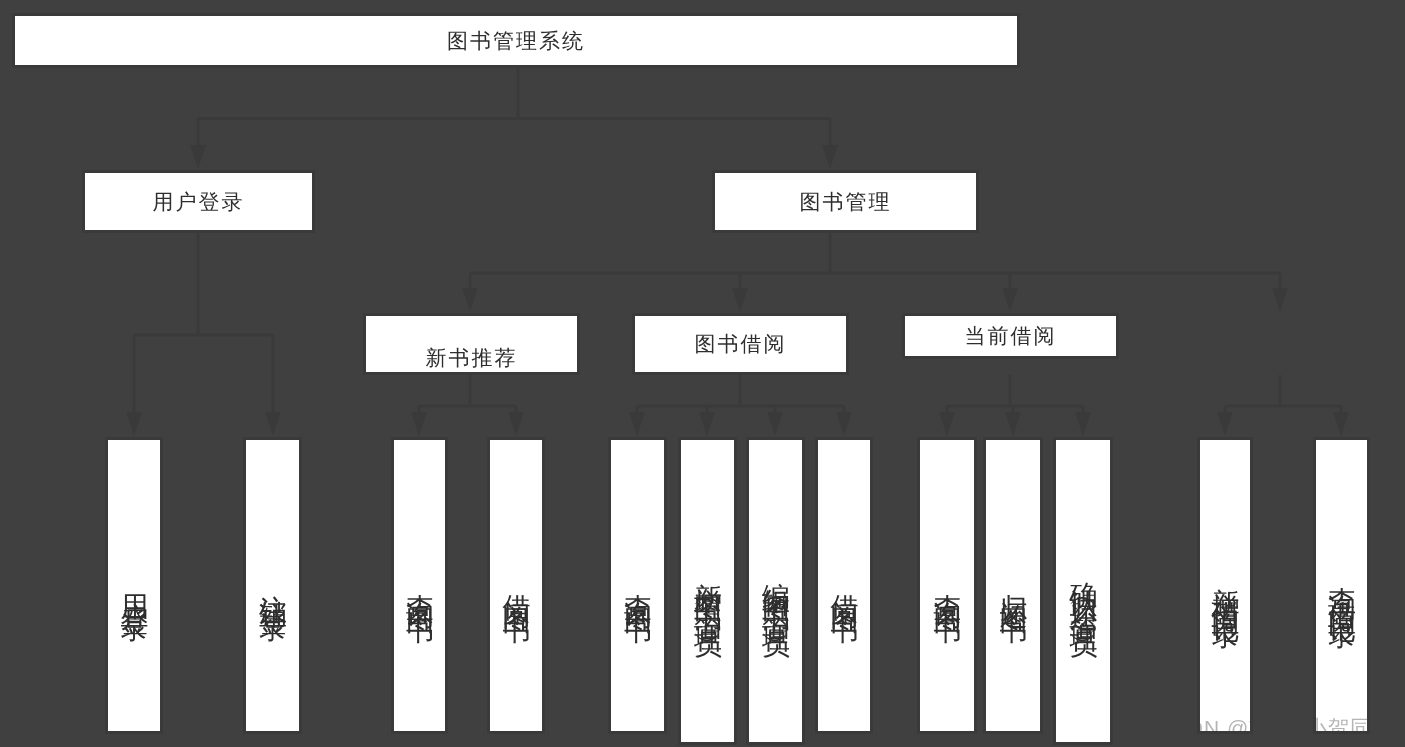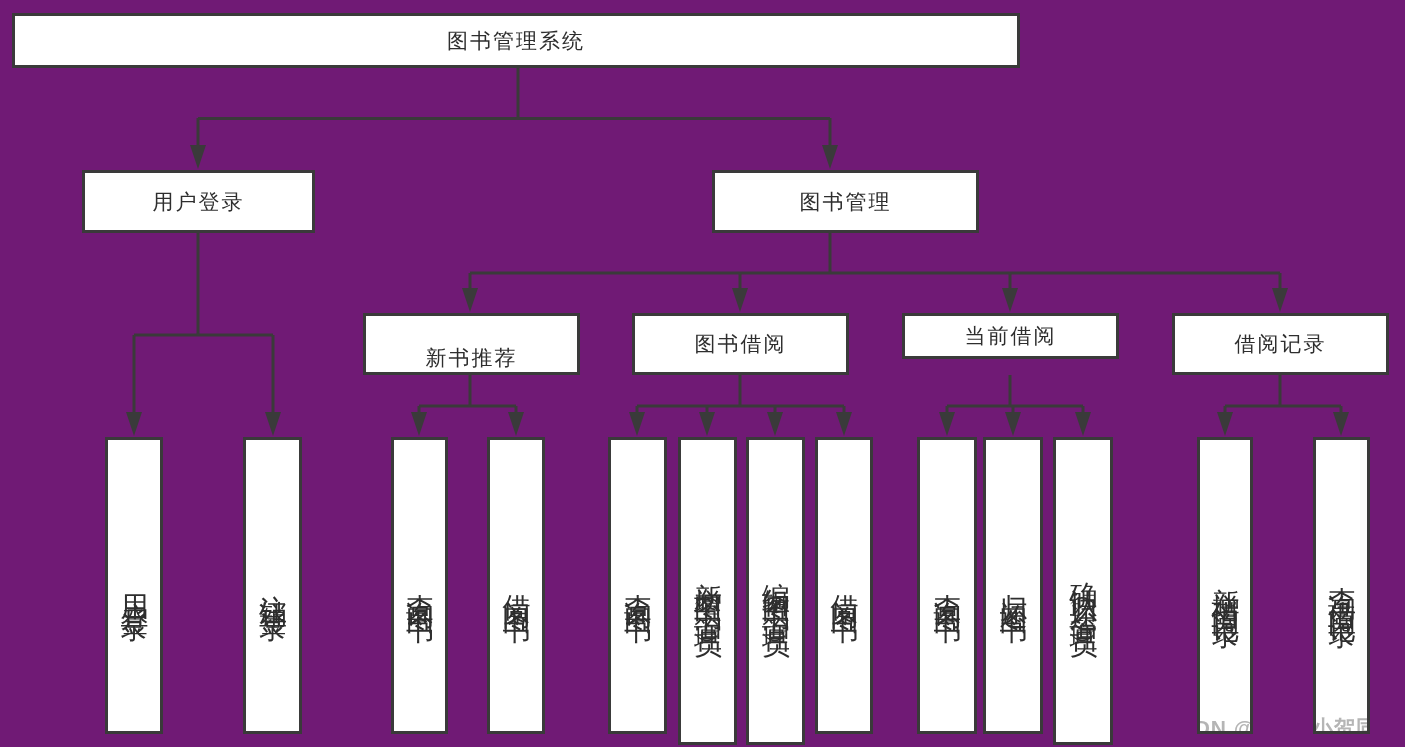--- a/index.html
+++ b/index.html
@@ -1,32 +1,32 @@
 <!DOCTYPE html>
 <html><head>
 <meta charset="utf-8">
 <style>
   html,body{margin:0;padding:0;background:#ffffff;}
   .stage{
-    position:relative;width:1405px;height:747px;background:#701a75;
+    position:relative;width:1405px;height:747px;background:#404040;
     font-family:"Liberation Sans",sans-serif;overflow:hidden;
   }
   .connector-layer{position:absolute;left:0;top:0;pointer-events:none;}
   .node{
     position:absolute;box-sizing:border-box;border:3px solid #3a3a3a;background:#ffffff;
     display:flex;align-items:center;justify-content:center;color:#2e2e2e;
   }
   .hbox{font-size:21px;letter-spacing:2px;}
   .vbox .vtext{
     writing-mode:vertical-rl;text-orientation:mixed;
     font-size:28px;letter-spacing:7px;line-height:1;white-space:nowrap;
   }
   .watermark{
-    position:absolute;right:5px;bottom:5px;color:#b5b5b5;font-size:21px;
-    letter-spacing:1px;mix-blend-mode:darken;pointer-events:none;font-weight:bold;
+    position:absolute;right:11px;bottom:5px;color:#b5b5b5;font-size:21px;
+    letter-spacing:1px;mix-blend-mode:darken;pointer-events:none;
   }
 </style>
 </head>
 <body>
 
 <div class="stage">
 
   <svg class="connector-layer" width="1405" height="747" viewBox="0 0 1405 747">
     <defs>
       <polygon id="ah" points="-8,-24 8,-24 0,0"></polygon>
@@ -83,23 +83,20 @@
 
   <div class="node hbox" style="left:363px;top:313px;width:217px;height:62px;align-items:flex-end;">
     <span>新书推荐</span>
   </div>
   <div class="node hbox" style="left:632px;top:313px;width:217px;height:62px;">
     <span>图书借阅</span>
   </div>
   <div class="node hbox" style="left:902px;top:313px;width:217px;height:46px;">
     <span>当前借阅</span>
   </div>
-  <div class="node hbox" style="left:1172px;top:313px;width:217px;height:62px;">
-    <span>借阅记录</span>
-  </div>
 
   <div class="node vbox" style="left:105px;top:437px;width:58px;height:297px;">
     <span class="vtext">用户登录</span>
   </div>
   <div class="node vbox" style="left:243px;top:437px;width:59px;height:297px;">
     <span class="vtext">注销登录</span>
   </div>
 
   <div class="node vbox" style="left:391px;top:437px;width:57px;height:297px;">
     <span class="vtext">查询图书</span>

